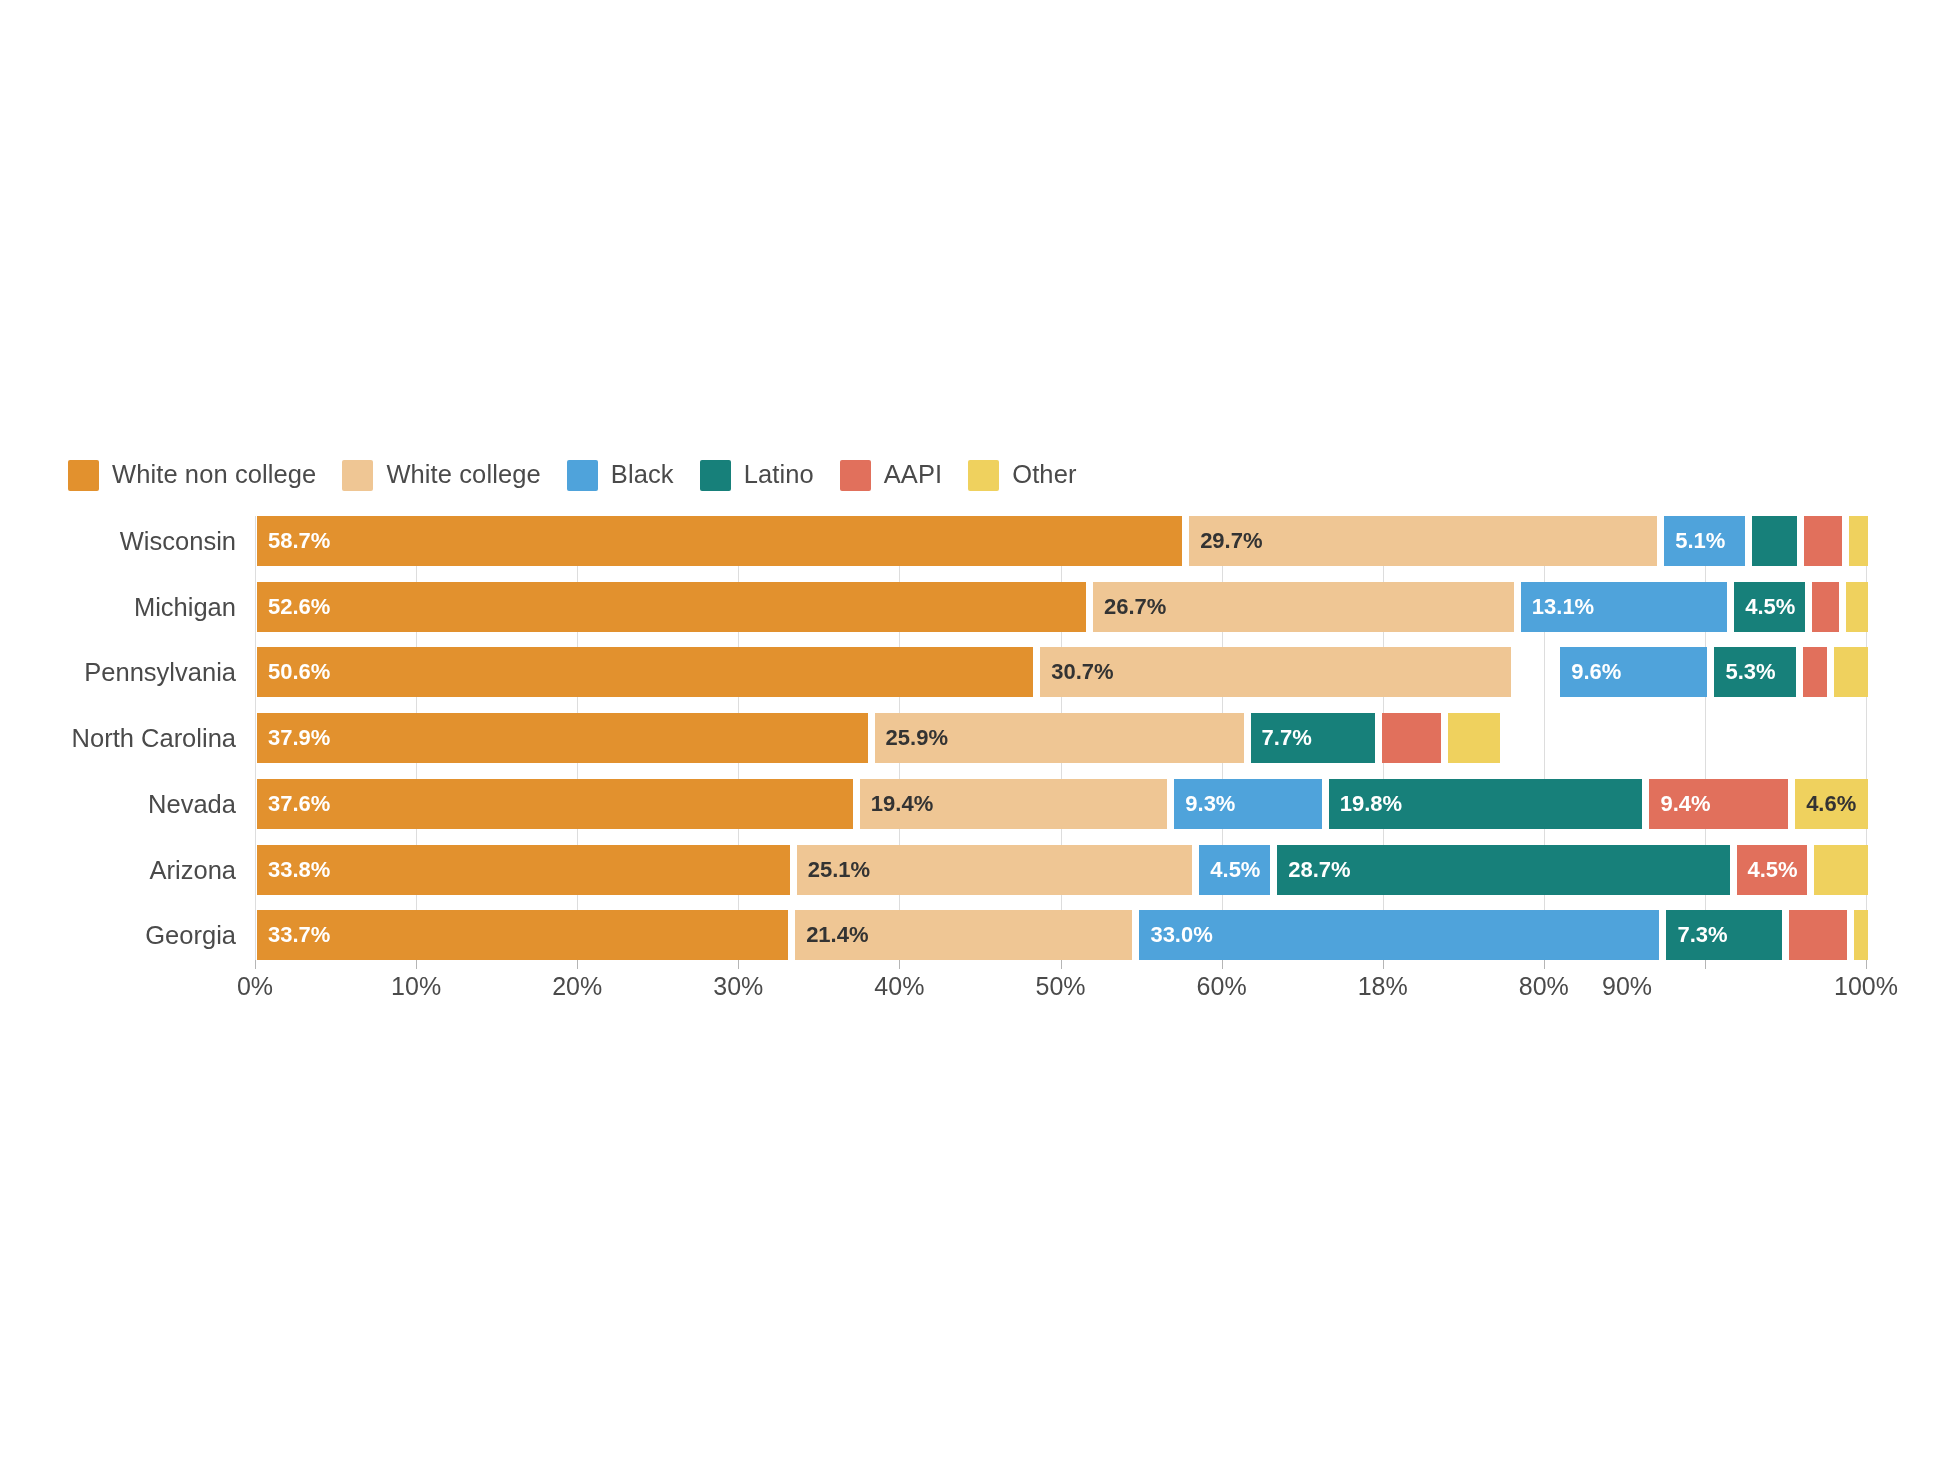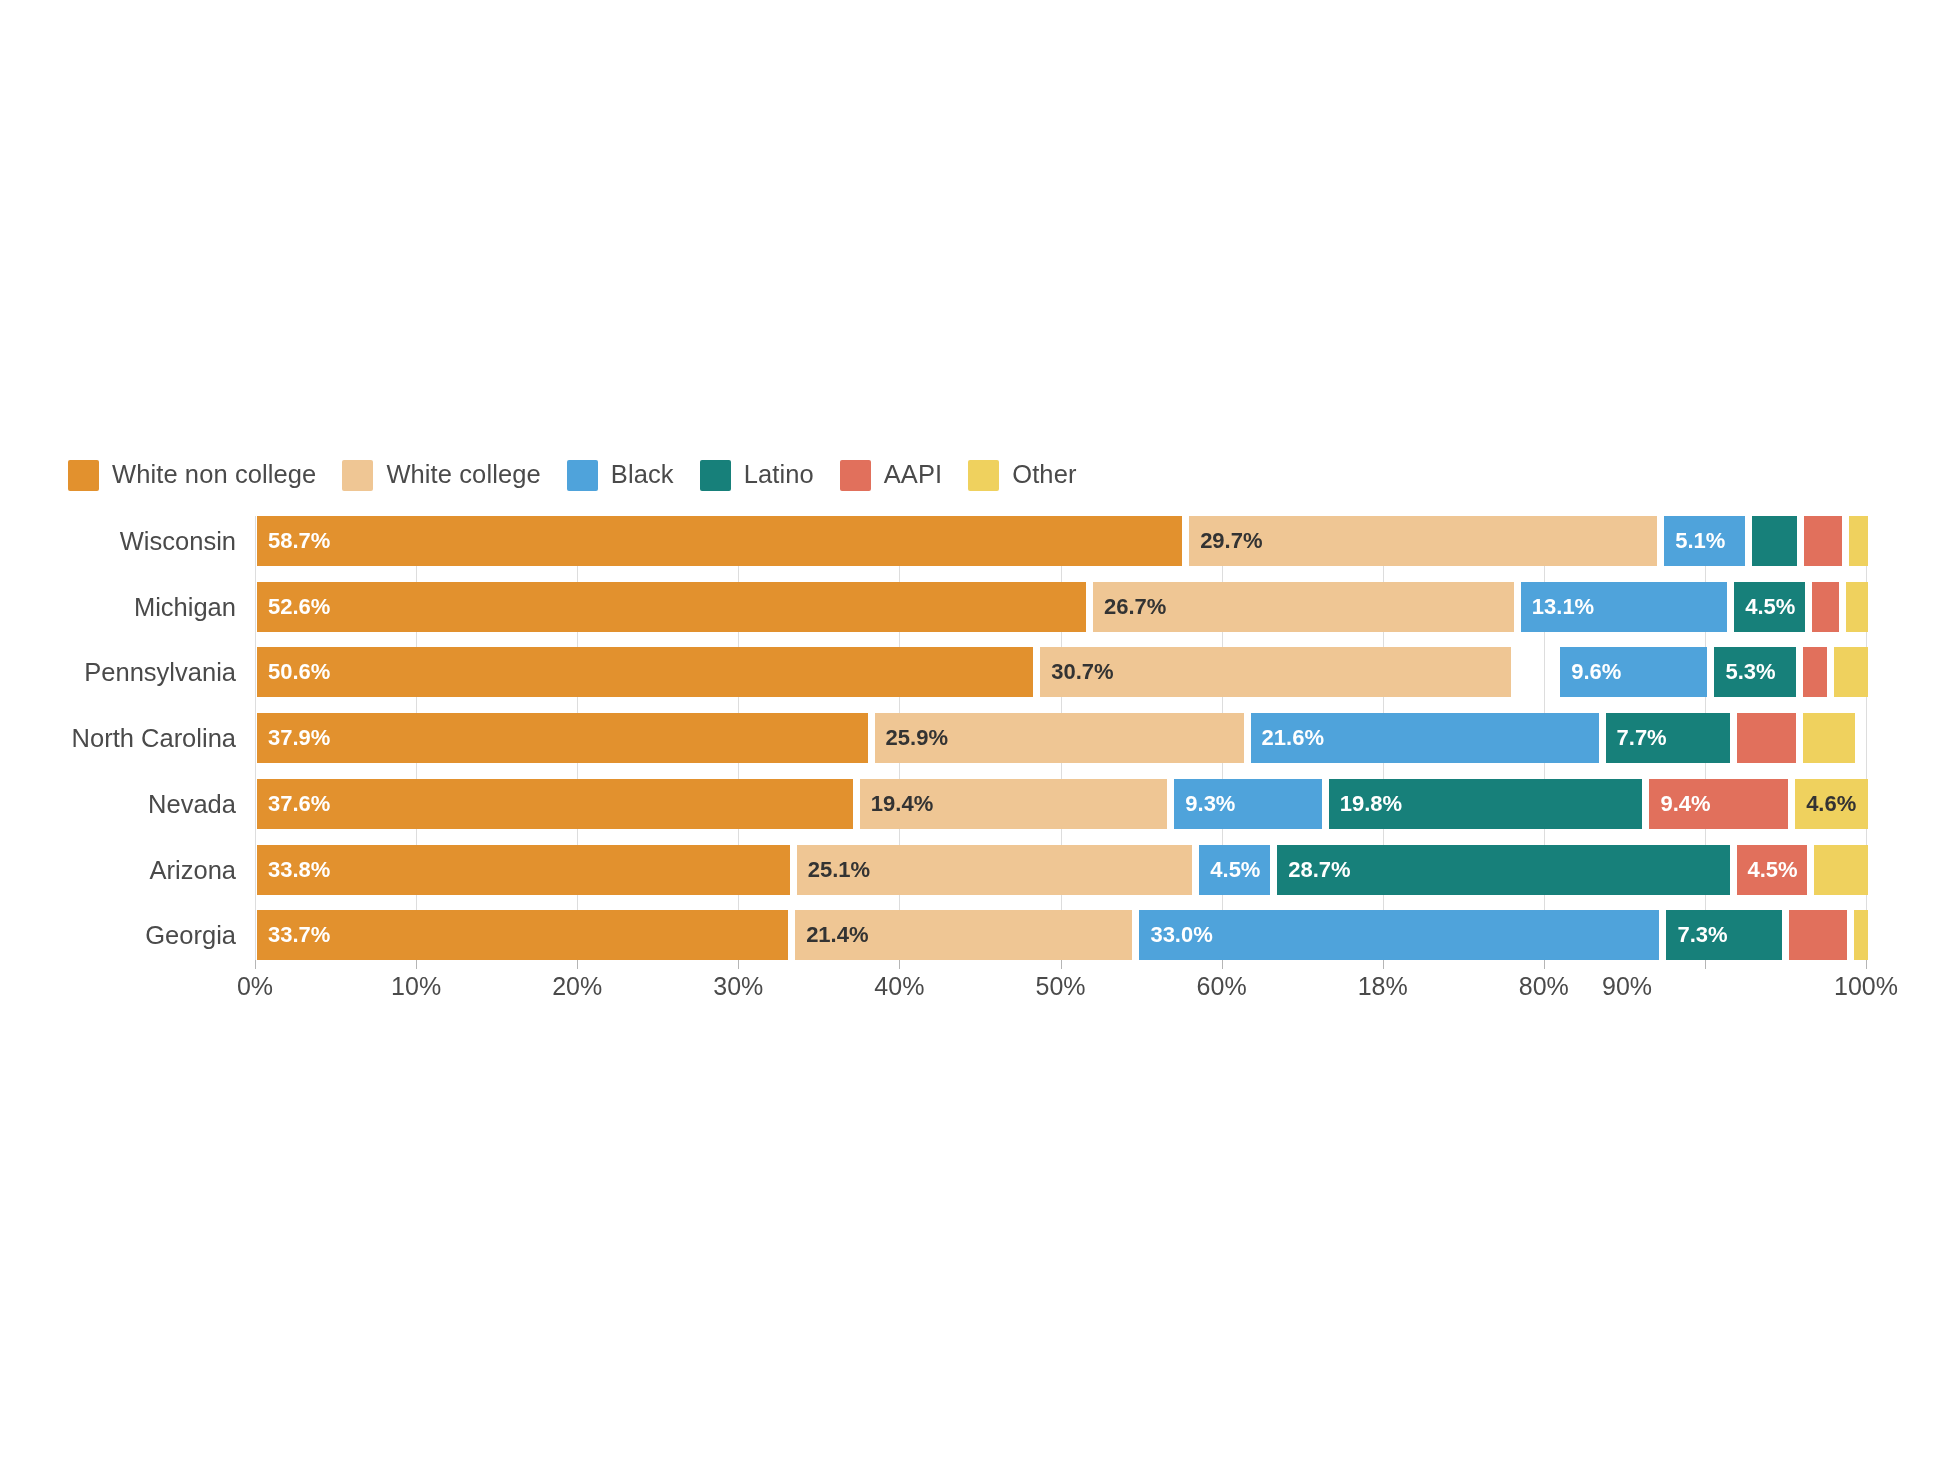--- a/index.html
+++ b/index.html
@@ -258,23 +258,20 @@
           </div>
           <div class="seg" style="width: 25.776px; background: rgb(225, 112, 92);"></div>
           <div class="seg" style="width: 35.442px; background: rgb(239, 209, 94);"></div>
         </div>
         <div class="bar-row" style="top: 197.1px;">
           <div class="seg" style="width: 610.569px; background: rgb(226, 145, 46);">
             <span class="seg-label light">37.9%</span>
           </div>
           <div class="seg" style="width: 369px; background: rgb(239, 198, 148);">
             <span class="seg-label dark">25.9%</span>
-          </div>
-          <div class="seg" style="width: 347.976px; background: rgb(79, 163, 219);">
-            <span class="seg-label light">21.6%</span>
           </div>
           <div class="seg" style="width: 124.047px; background: rgb(23, 128, 122);">
             <span class="seg-label light">7.7%</span>
           </div>
           <div class="seg" style="width: 59.607px; background: rgb(225, 112, 92);"></div>
           <div class="seg" style="width: 51.552px; background: rgb(239, 209, 94);"></div>
         </div>
         <div class="bar-row" style="top: 262.8px;">
           <div class="seg" style="width: 605.736px; background: rgb(226, 145, 46);">
             <span class="seg-label light">37.6%</span>

